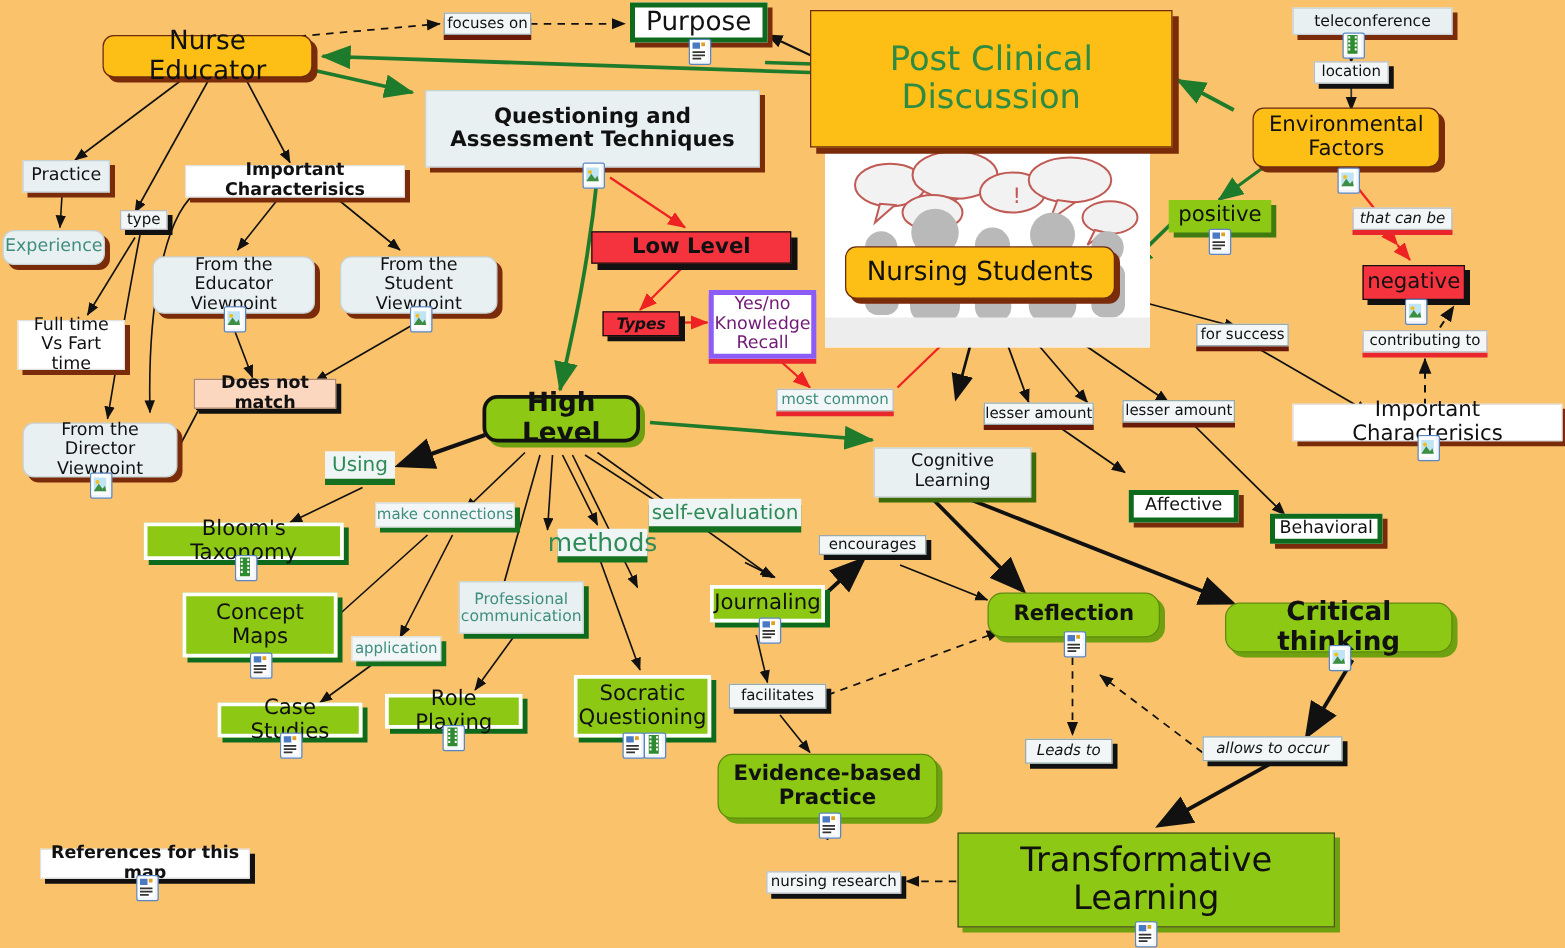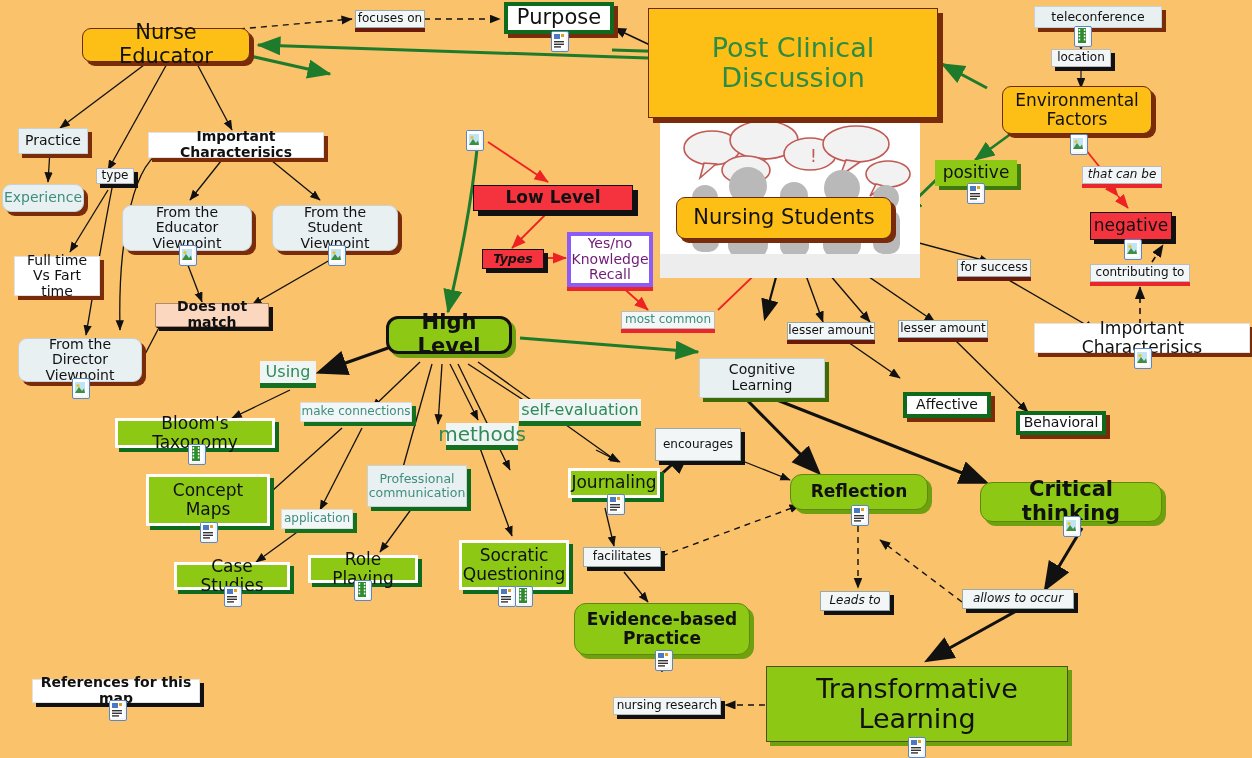--- a/index.html
+++ b/index.html
@@ -288,20 +288,23 @@
     <svg width="14" height="17" viewBox="0 0 14 17">
         <rect width="14" height="17" fill="#fff"></rect>
       <rect x="2" y="2" width="6" height="5" fill="#4B7AC4"></rect>
         <rect x="9" y="2" width="3" height="3" fill="#E0A020"></rect>
       <rect x="2" y="9" width="10" height="1.4" fill="#333"></rect>
         <rect x="2" y="11.6" width="10" height="1.4" fill="#333"></rect>
       <rect x="2" y="14.2" width="7" height="1.4" fill="#333"></rect>
       </svg>
   </span>
 
+  <div class="node n-pale-sq" style="left:340px;top:72px;width:268px;height:62px;">
+    <span class="lbl txt-md bold">Questioning and Assessment Techniques</span>
+  </div>
   <span class="ico" style="left:466px;top:130px;">
     <svg width="14" height="17" viewBox="0 0 14 17">
         <rect width="14" height="17" fill="#fff"></rect>
       <rect x="2" y="3" width="10" height="11" fill="#BFE4F5"></rect>
         <circle cx="5" cy="6.5" r="1.6" fill="#F0C020"></circle>
       <path d="M2,14 L6,8 L9,12 L11,9.5 L12,14 z" fill="#3E8E41"></path>
       </svg>
   </span>
 
   <div class="node n-pale-sq" style="left:18px;top:128px;width:70px;height:26px;">
@@ -618,21 +621,21 @@
     <svg width="14" height="17" viewBox="0 0 14 17">
         <rect width="14" height="17" fill="#fff"></rect>
       <rect x="2" y="2" width="6" height="5" fill="#4B7AC4"></rect>
         <rect x="9" y="2" width="3" height="3" fill="#E0A020"></rect>
       <rect x="2" y="9" width="10" height="1.4" fill="#333"></rect>
         <rect x="2" y="11.6" width="10" height="1.4" fill="#333"></rect>
       <rect x="2" y="14.2" width="7" height="1.4" fill="#333"></rect>
       </svg>
   </span>
 
-  <div class="chip chip-black" style="left:655px;top:428px;width:86px;height:33px;">
+  <div class="chip chip-black" style="left:655px;top:428px;width:86px;height:16px;">
     <span>encourages</span>
   </div>
 
   <div class="chip chip-black" style="left:583px;top:547px;width:78px;height:20px;">
     <span>facilitates</span>
   </div>
 
   <div class="node n-green-round-soft" style="left:790px;top:474px;width:138px;height:36px;">
     <span class="lbl txt-md">Reflection</span>
   </div>

